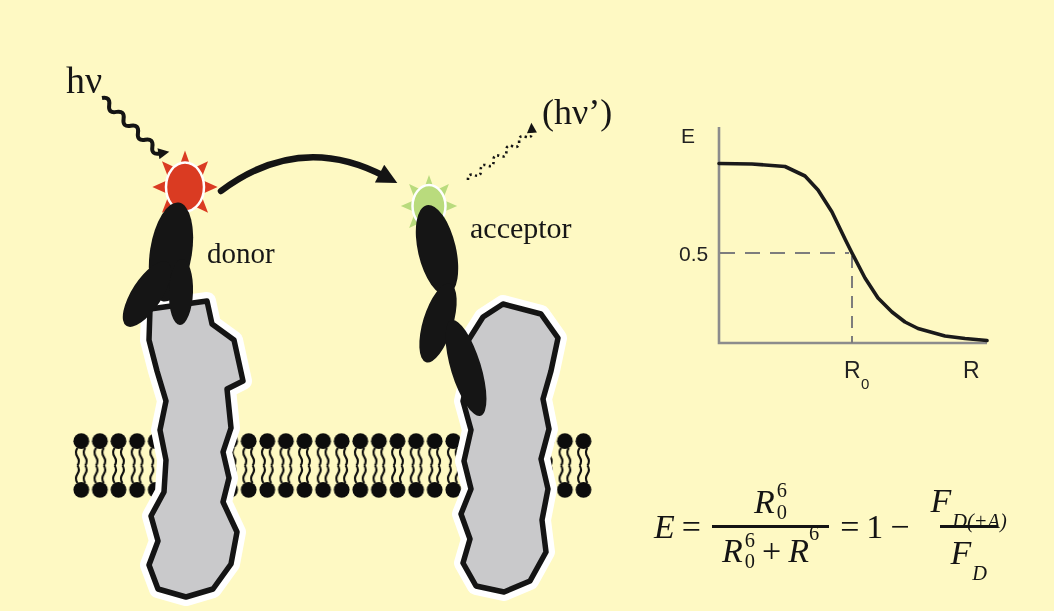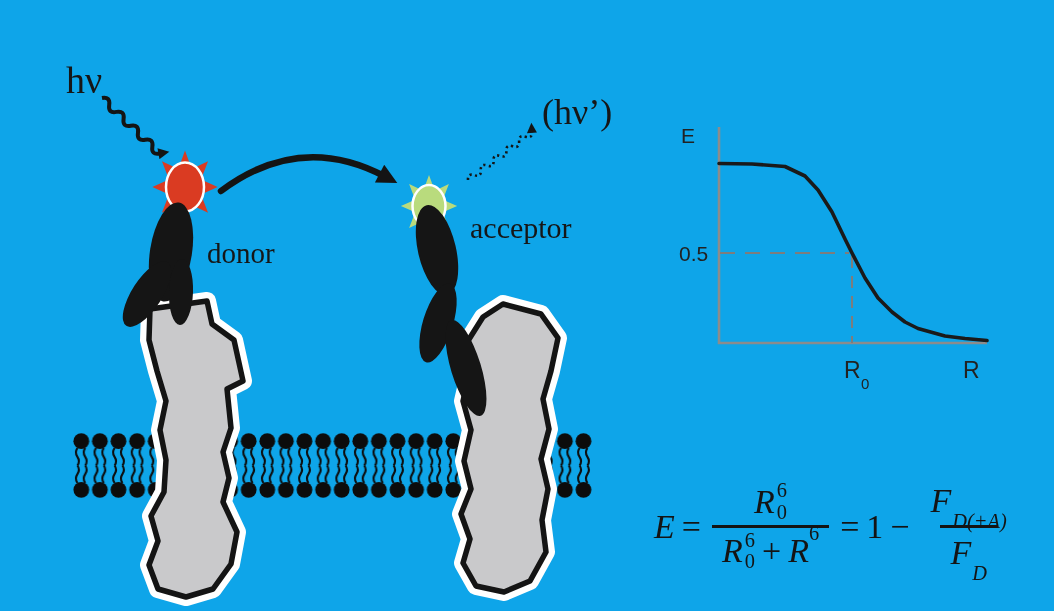--- a/index.html
+++ b/index.html
@@ -1,16 +1,16 @@
 <!DOCTYPE html>
 <html><head>
 <meta charset="utf-8">
 <style>
   html,body{margin:0;padding:0;background:#ffffff;}
-  .page{position:relative;width:1054px;height:611px;background:#0ea5e9;overflow:hidden;
+  .page{position:relative;width:1054px;height:611px;background:#fef9c3;overflow:hidden;
         font-family:"Liberation Sans",sans-serif;}
   svg text{user-select:none;}
   .serif-label{font-family:"Liberation Serif",serif;fill:#161616;}
   .sans-label{font-family:"Liberation Sans",sans-serif;fill:#222222;}
 
   
   .equation{position:absolute;left:654px;top:476px;display:flex;align-items:center;
             font-family:"Liberation Serif",serif;font-size:34px;color:#141414;white-space:nowrap;}
   .equation .var{font-style:italic;}
   .equation .op{margin:0 7px;}

